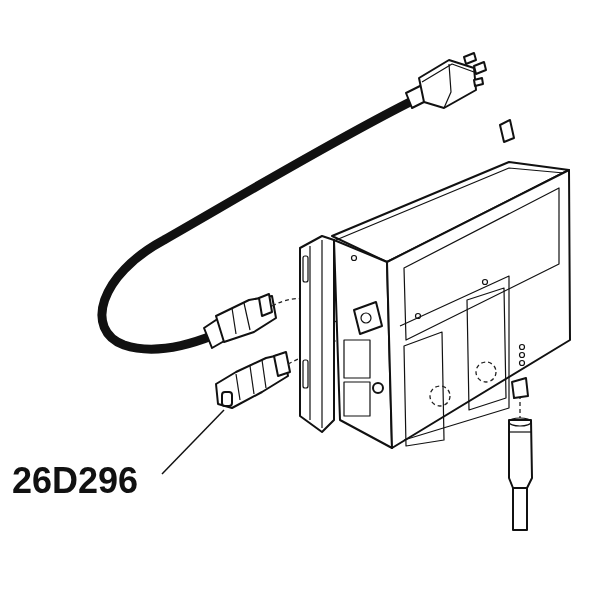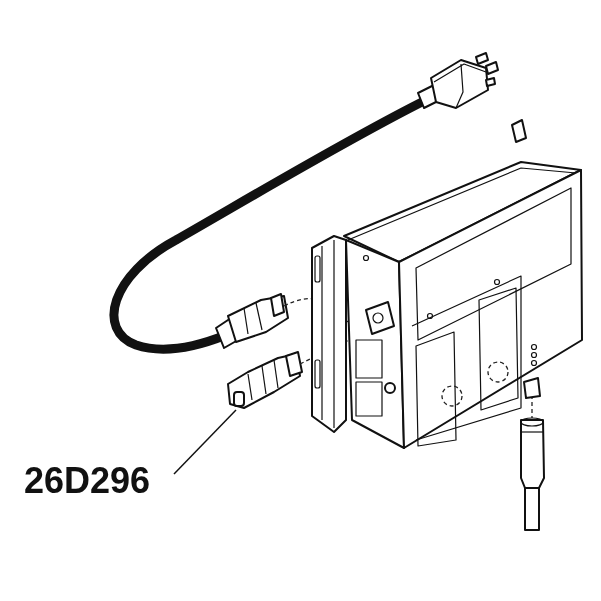--- a/index.html
+++ b/index.html
@@ -1,17 +1,17 @@
 <!DOCTYPE html>
 <html><head>
   <meta charset="utf-8">
   <style>
     html, body { margin: 0; padding: 0; background: #ffffff; }
     body { width: 601px; height: 601px; position: relative; overflow: hidden; }
-    .canvas { position: absolute; left: 16px; top: 0; width: 479px; height: 601px; }
+    .canvas { position: absolute; left: 4px; top: 0; width: 479px; height: 601px; }
     .part-label {
       position: absolute;
       left: 8px; top: 463px;
       font-family: "Liberation Sans", sans-serif;
       font-weight: bold;
       font-size: 36px;
       color: #111111;
       letter-spacing: 0px;
       line-height: 1;
     }

